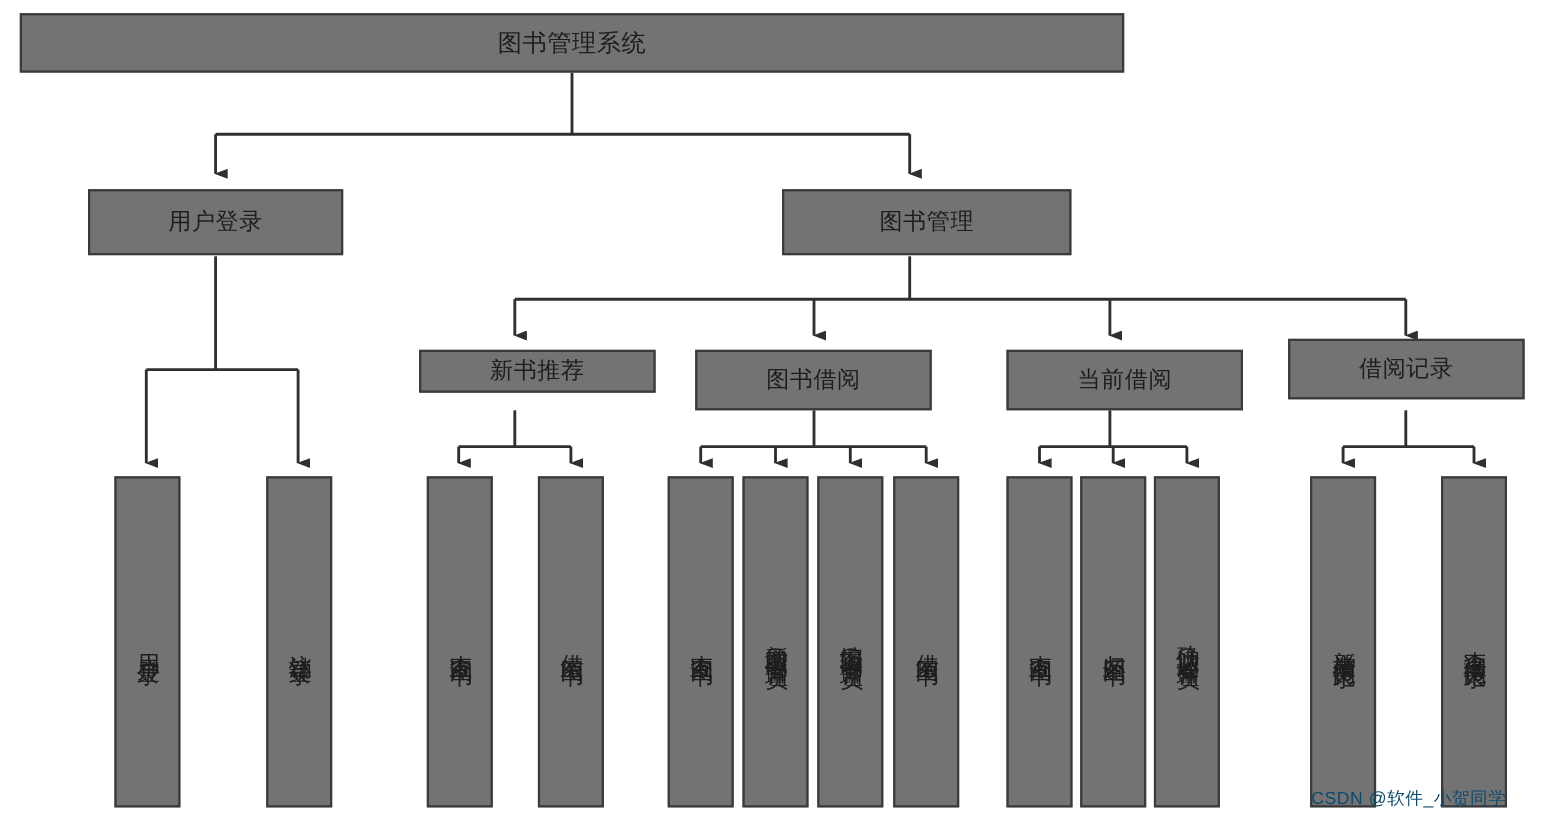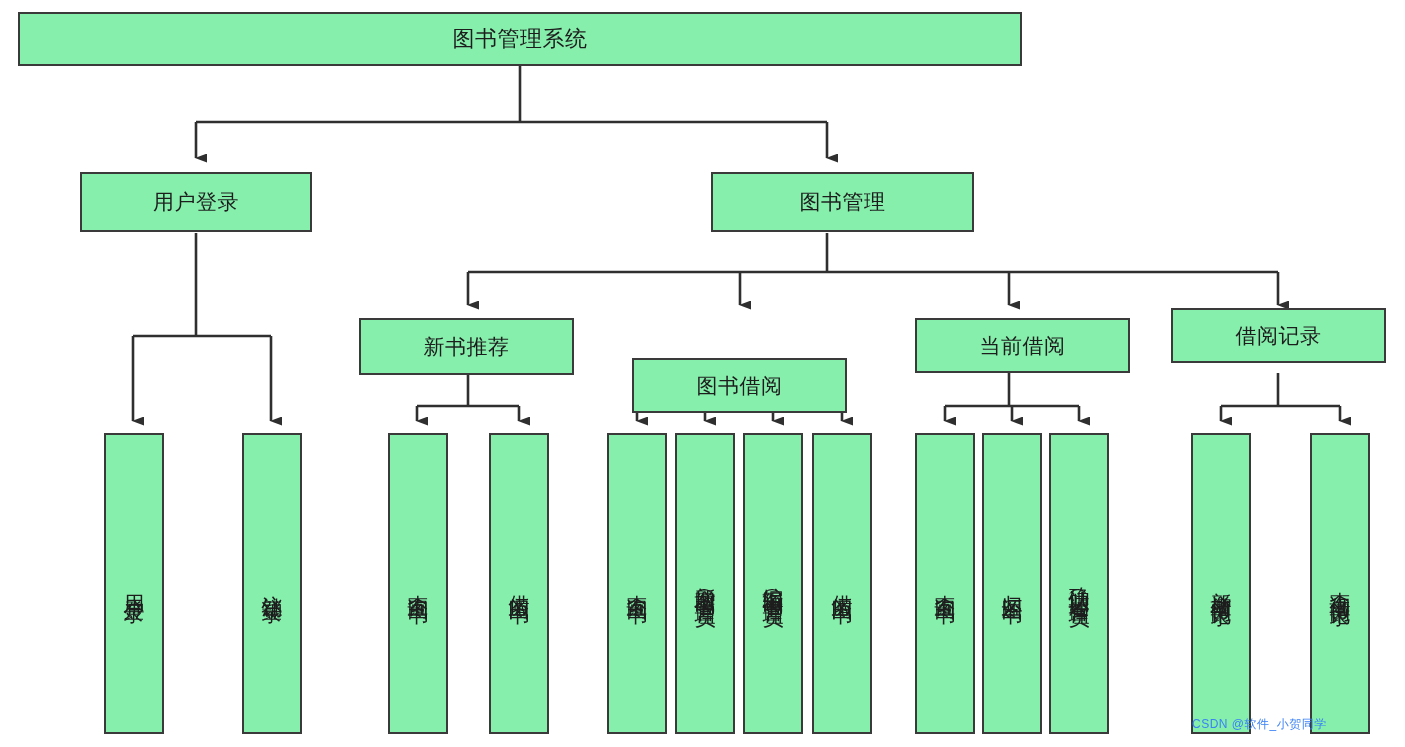--- a/index.html
+++ b/index.html
@@ -21,21 +21,21 @@
     position: absolute;
     left: 0;
     top: 0;
     width: 1405px;
     height: 747px;
     pointer-events: none;
   }
   .node {
     position: absolute;
     box-sizing: border-box;
-    background: #86efac;
+    background: #737373;
     border: 2px solid #3a3a3a;
     display: flex;
     align-items: center;
     justify-content: center;
     color: #1d1d1d;
   }
   .node.horiz {
     font-size: 21px;
     letter-spacing: 0.5px;
     line-height: 1.1;
@@ -50,22 +50,22 @@
     letter-spacing: 3px;
     line-height: 1.05;
     padding: 6px 0;
     align-items: center;
     justify-content: center;
     white-space: nowrap;
     overflow: hidden;
   }
   .watermark {
     position: absolute;
-    font-size: 12px;
-    color: #3b82f6;
+    font-size: 16px;
+    color: #0c4a6e;
     white-space: nowrap;
     letter-spacing: 0.5px;
   }
 </style>
 </head>
 <body>
 
 <div id="canvas">
 
   <svg class="edges" viewBox="0 0 1405 747">
@@ -122,24 +122,24 @@
     <span>图书管理系统</span>
   </div>
 
   <div class="node horiz" style="left:80px; top:172px; width:232px; height:60px;">
     <span>用户登录</span>
   </div>
   <div class="node horiz" style="left:711px; top:172px; width:263px; height:60px;">
     <span>图书管理</span>
   </div>
 
-  <div class="node horiz" style="left:359px; top:318px; width:215px; height:57px;">
+  <div class="node horiz" style="left:381px; top:318px; width:215px; height:39px;">
     <span>新书推荐</span>
   </div>
-  <div class="node horiz" style="left:632px; top:318px; width:215px; height:55px;margin-top:40px;">
+  <div class="node horiz" style="left:632px; top:318px; width:215px; height:55px;">
     <span>图书借阅</span>
   </div>
   <div class="node horiz" style="left:902px; top:318px; width:215px; height:55px;margin-left:13px;">
     <span>当前借阅</span>
   </div>
   <div class="node horiz" style="left:1171px; top:308px; width:215px; height:55px;">
     <span>借阅记录</span>
   </div>
 
   <div class="node vert" style="left:104px; top:433px; width:60px; height:301px;">

